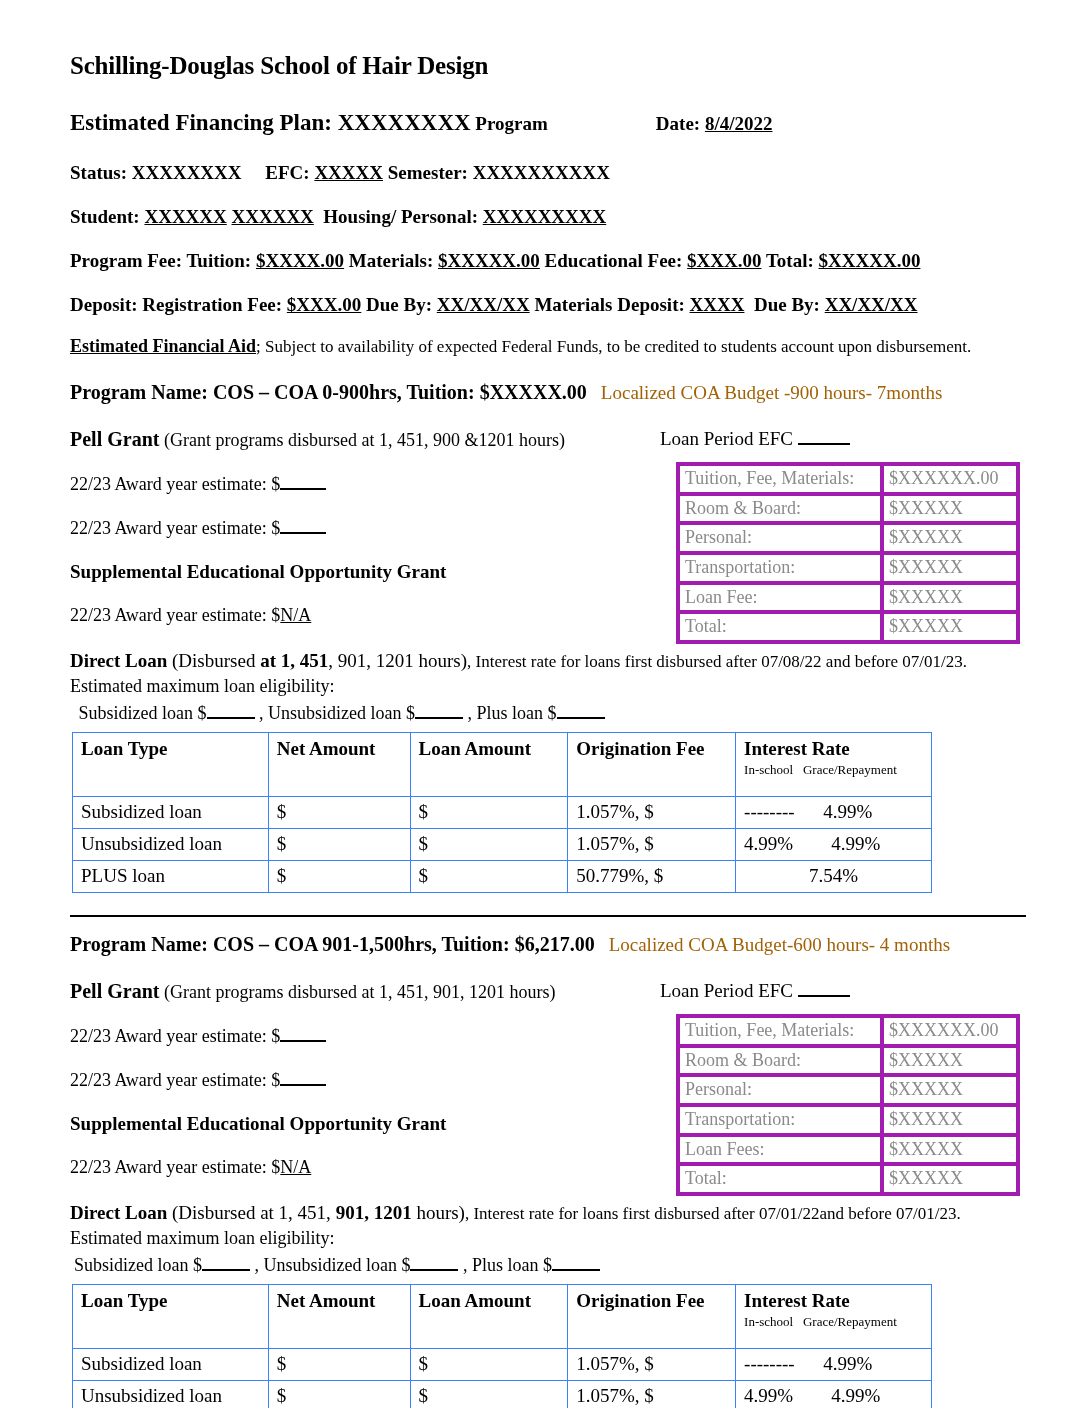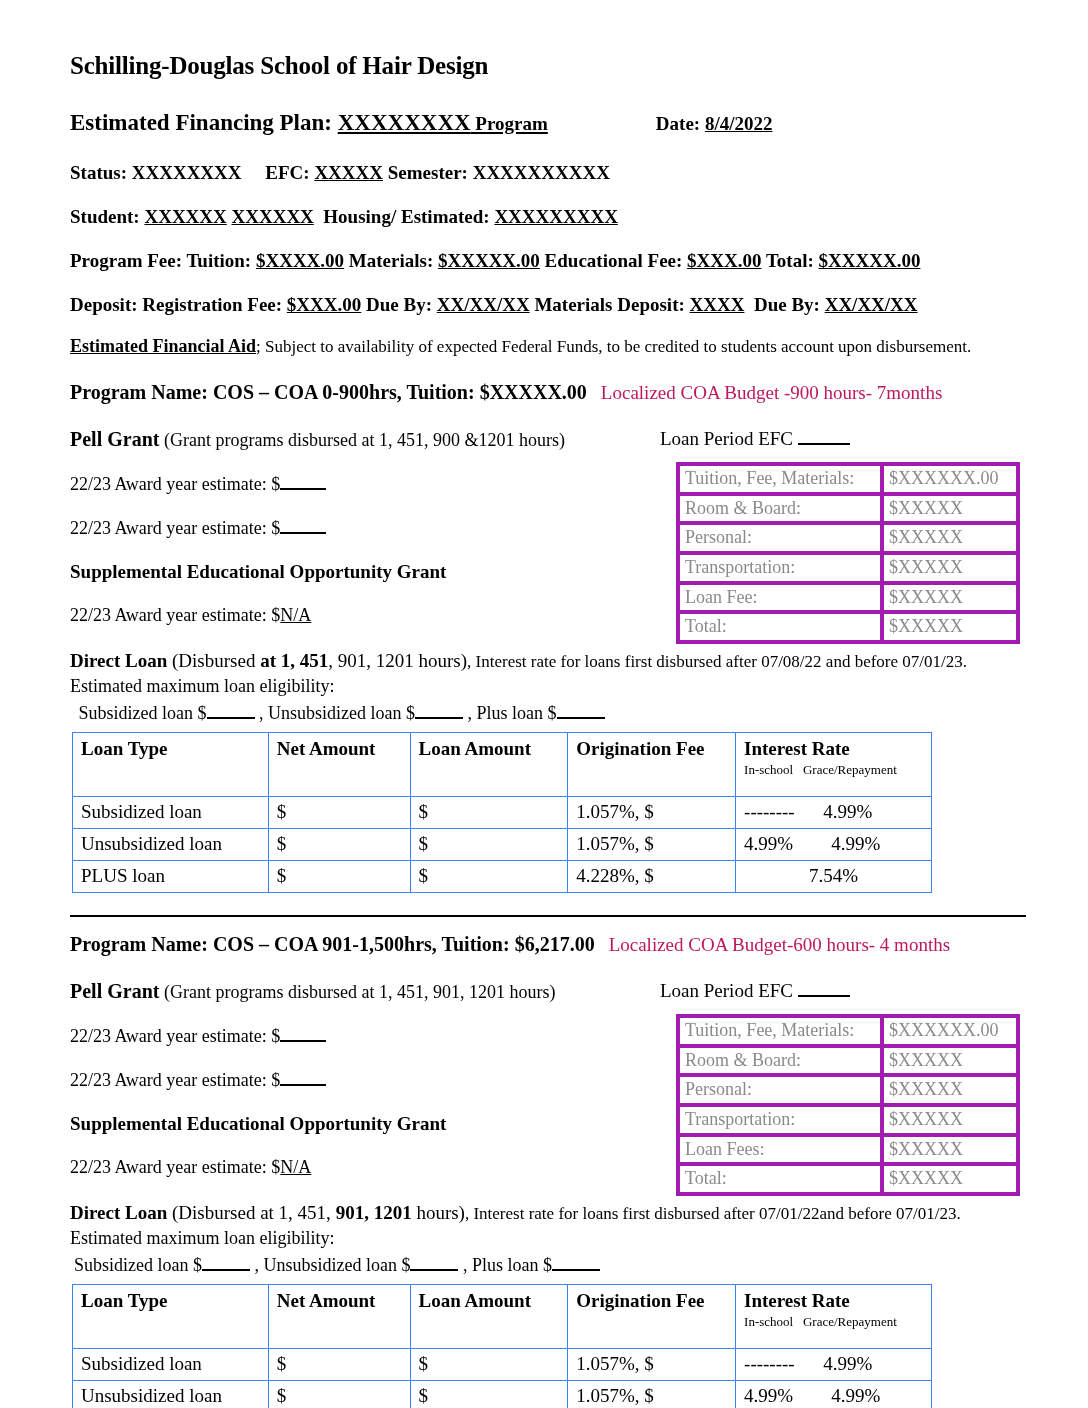--- a/index.html
+++ b/index.html
@@ -43,21 +43,20 @@
   .plan-line {
     font-size: 23px;
     font-weight: bold;
     margin: 0 0 26px 0;
     display: flex;
     align-items: baseline;
     text-align: right;
   }
   .plan-line .plan-label { white-space: pre; }
   .plan-line .plan-prog {
-    text-decoration: underline;
     white-space: pre;
   }
   .plan-line .plan-prog .prog-word { font-size: 19px; }
   .plan-line .plan-date {
     margin-left: 108px;
     font-size: 19px;
     white-space: pre;
   }
 
   .meta-line {
@@ -83,21 +82,21 @@
   .section { position: relative; }
   .prog-header {
     font-size: 20px;
     font-weight: bold;
     margin: 0 0 24px 0;
     white-space: pre;
   }
   .prog-header .coa-note {
     font-weight: normal;
     font-size: 19px;
-    color: #be185d;
+    color: #a16207;
     margin-left: 14px;
   }
 
   .two-col {
     position: relative;
     min-height: 176px;
   }
   .left-col { width: 600px; }
   .pell-line {
     font-size: 19px;
@@ -236,21 +235,21 @@
     <h1 class="school-title">Schilling-Douglas School of Hair Design</h1>
 
     <div class="plan-line">
       <span class="plan-label">Estimated Financing Plan: </span>
         <span class="plan-prog"><span>XXXXXXXX</span><span class="prog-word"> Program</span></span>
       <span class="plan-date"><span>Date: </span><span class="u">8/4/2022</span></span>
     </div>
 
     <div class="meta-line"><span>Status: </span><span>XXXXXXXX</span><span>     </span><span>EFC: </span><span class="u">XXXXX</span><span> </span><span>Semester: </span><span>XXXXXXXXXX</span></div>
 
-    <div class="meta-line"><span>Student: </span><span class="u">XXXXXX</span><span> </span><span class="u">XXXXXX</span><span>  </span><span>Housing/ Estimated: </span><span class="u">XXXXXXXXX</span></div>
+    <div class="meta-line"><span>Student: </span><span class="u">XXXXXX</span><span> </span><span class="u">XXXXXX</span><span>  </span><span>Housing/ Personal: </span><span class="u">XXXXXXXXX</span></div>
 
     <div class="meta-line"><span>Program Fee: Tuition: </span><span class="u">$XXXX.00</span><span> </span><span>Materials: </span><span class="u">$XXXXX.00</span><span> </span><span>Educational Fee: </span><span class="u">$XXX.00</span><span> </span><span>Total: </span><span class="u">$XXXXX.00</span></div>
 
     <div class="meta-line tight"><span>Deposit: Registration Fee: </span><span class="u">$XXX.00</span><span> </span><span>Due By: </span><span class="u">XX/XX/XX</span><span> </span><span>Materials Deposit: </span><span class="u">XXXX</span><span>  </span><span>Due By: </span><span class="u">XX/XX/XX</span></div>
 
     <div class="note-line"><span class="note-head">Estimated Financial Aid</span><span>; Subject to availability of expected Federal Funds, to be credited to students account upon disbursement.</span></div>
 
     <div class="section">
 
       <div class="prog-header"><span>Program Name: COS – COA 0-900hrs, Tuition: $XXXXX.00</span><span class="coa-note">Localized COA Budget -900 hours- 7months</span></div>
@@ -330,21 +329,21 @@
             <td>Unsubsidized loan</td>
             <td>$</td>
             <td>$</td>
             <td>1.057%, $</td>
             <td class="ir-cell"><span>4.99%</span><span>        </span><span>4.99%</span></td>
           </tr>
           <tr>
             <td>PLUS loan</td>
             <td>$</td>
             <td>$</td>
-            <td>4.228%, $</td>
+            <td>50.779%, $</td>
             <td class="ir-cell center">7.54%</td>
           </tr>
         </tbody>
       </table>
 
       <hr class="divider">
     </div>
 
     <div class="section">
 

